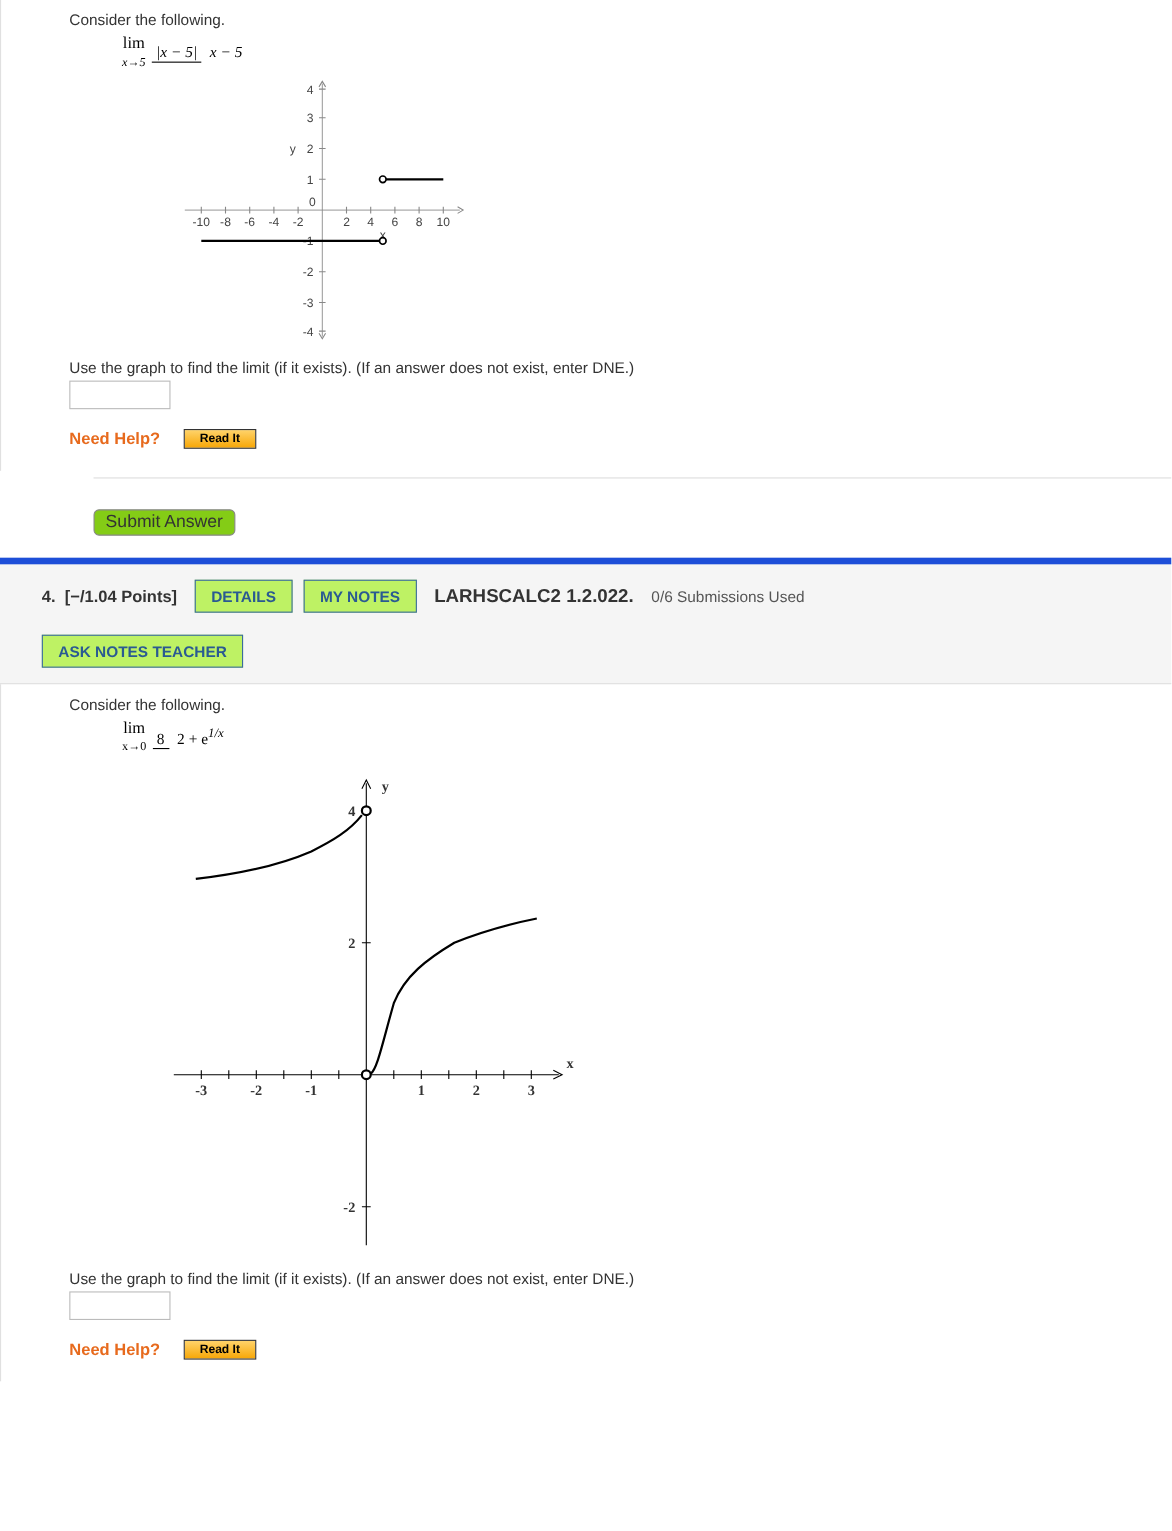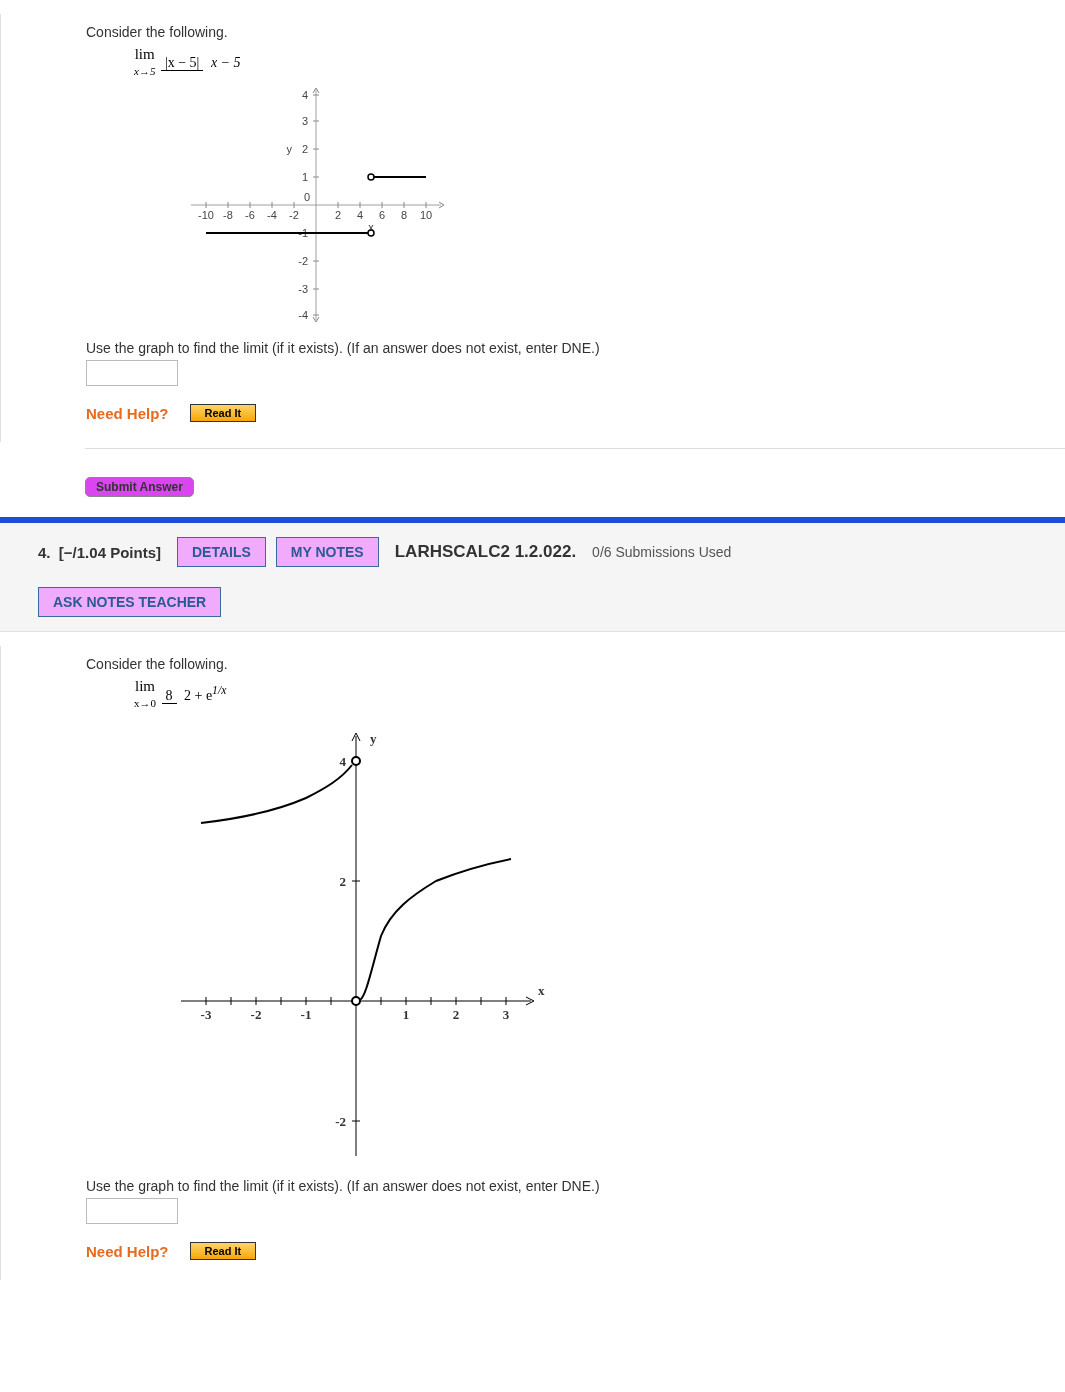--- a/index.html
+++ b/index.html
@@ -8,25 +8,24 @@
     margin: 0;
     padding: 0;
     background: #fff;
     color: #333;
   }
   .outer {
     width: 1065px;
     margin: 0;
   }
   .section {
-    padding-left: 85px;
+    padding-left: 62px;
     padding-top: 10px;
     padding-bottom: 20px;
   border-left: 1px solid #e0e0e0;
-  margin-top: 14px;
   }
   .instr {
     color: #333;
     margin-bottom: 6px;
   }
   .math {
     margin: 4px 0 4px 48px;
     color: #000;
   }
   .frac {
@@ -86,28 +85,27 @@
     font-size: 11px;
     color: #000;
     cursor: pointer;
     font-weight: bold;
   }
   .submit-row {
     padding-left: 85px;
     margin: 28px 0 20px 0;
   }
   .submit-btn {
-    background: #d946ef;
+    background: #84cc16;
     border: 1px solid #888;
     border-radius: 5px;
     padding: 2px 10px;
-    font-size: 12px;
+    font-size: 16px;
     color: #333;
     cursor: pointer;
-    font-weight: bold;
   }
   .hr {
     border-top: 1px solid #ddd;
     margin: 6px 0 0 85px;
   }
   .q-header {
     background: #f5f5f5;
     padding: 14px 12px 14px 38px;
     display: flex;
     flex-wrap: wrap;
@@ -117,21 +115,21 @@
     border-bottom: 1px solid #e0e0e0;
   }
   .q-header .pts {
     font-weight: bold;
     color: #333;
     font-size: 15px;
     margin-right: 6px;
   }
   .box-btn {
     border: 1px solid #3a6aa0;
-    background: #f0abfc;
+    background: #bef264;
     color: #2a5a92;
     font-weight: bold;
     padding: 6px 14px;
     font-size: 14px;
     cursor: pointer;
   }
   .q-title {
     font-weight: bold;
     color: #333;
     font-size: 17px;
@@ -160,21 +158,21 @@
 
   <div class="section">
     <div class="instr">Consider the following.</div>
 
     <div class="math ser">
       <span class="lim">
         <span class="top">lim</span><br>
         <span class="bot ser" style="font-style:italic;">x→5</span>
       </span>
       <span class="frac">
-        <span class="num" style="">|x  −  5|</span>
+        <span class="num" style="font-style:italic;">|x  −  5|</span>
         <span class="den" style="font-style:italic;">x  −  5</span>
       </span>
     </div>
 
     <div class="svgwrap">
       <svg width="280" height="240" viewBox="0 0 280 240">
         <g transform="translate(130,120)">
 
           <line x1="-125" y1="0" x2="125" y2="0" stroke="#888" stroke-width="0.8"></line>
           <line x1="0" y1="-115" x2="0" y2="115" stroke="#888" stroke-width="0.8"></line>

